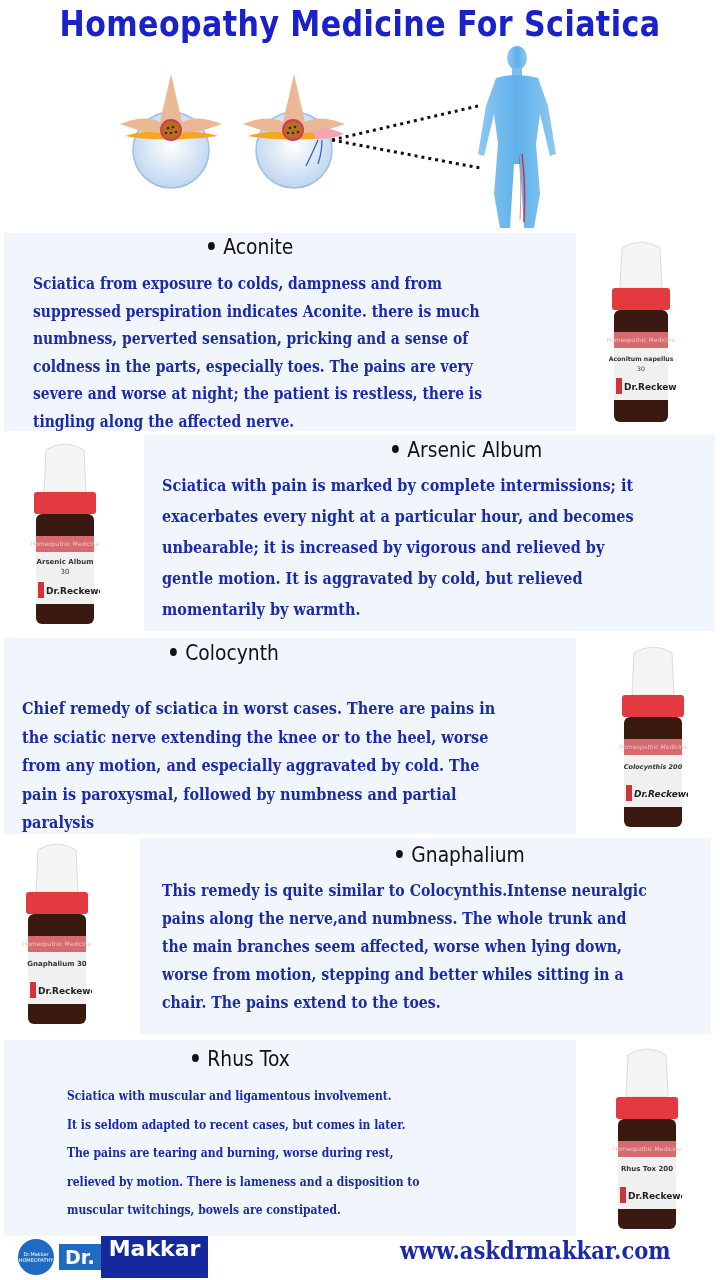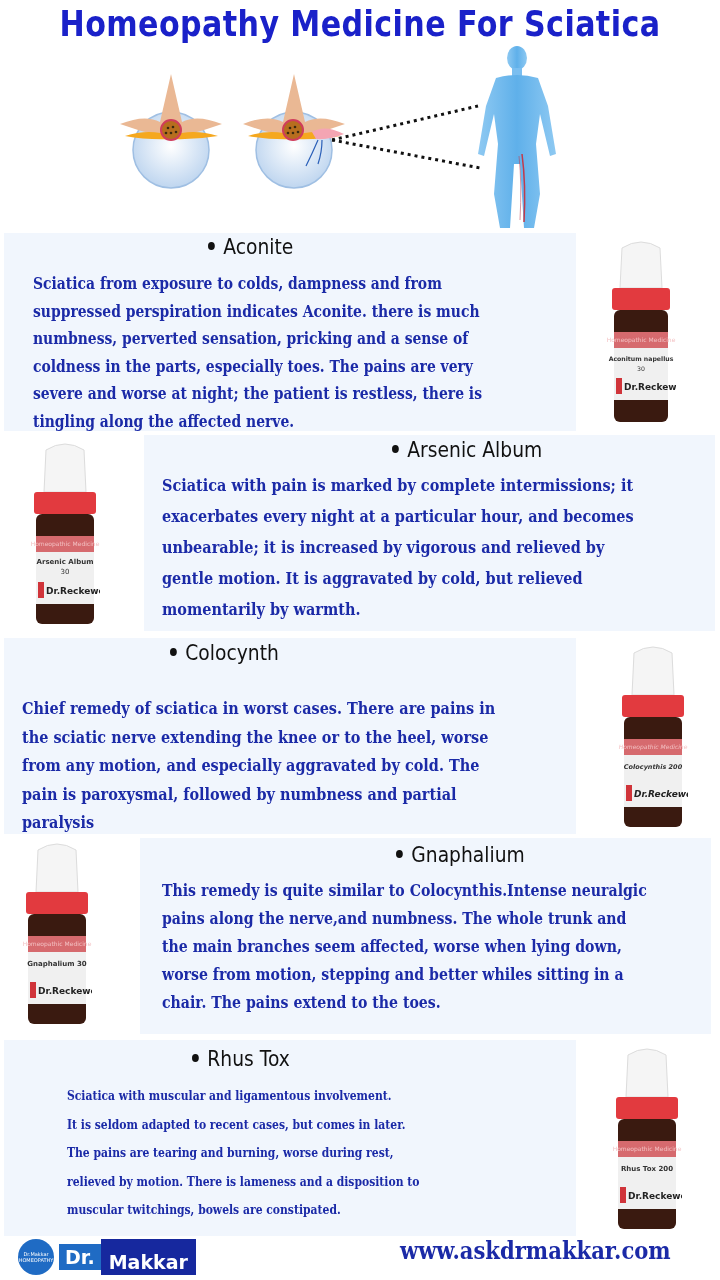--- a/index.html
+++ b/index.html
@@ -8,21 +8,21 @@
   .hero { position:absolute; left:0; top:44px; width:720px; height:186px; }
   .box { position:absolute; background:#f1f6fd; }
   .heading { position:absolute; font-family:"DejaVu Sans", sans-serif; font-size:22px; color:#111; white-space:nowrap; transform:scaleX(0.85); transform-origin:left center; }
   .heading .dot { display:inline-block; width:8px; height:8px; background:#111; border-radius:50%; margin-right:10px; vertical-align:middle; position:relative; top:-2px; }
   .para { position:absolute; font-family:"DejaVu Serif", serif; font-weight:bold; font-size:16px; color:#1b2aa7; }
   .para .line { display:block; white-space:nowrap; transform-origin:left center; }
   .bottle { position:absolute; width:70px; }
   .footer-logo { position:absolute; left:18px; top:1240px; height:34px; display:flex; align-items:center; gap:5px; }
   .logo-circle { width:36px; height:36px; border-radius:50%; background:#1f6bc4; color:#fff; font-family:"DejaVu Sans", sans-serif; font-size:5px; display:flex; align-items:center; justify-content:center; text-align:center; line-height:6px; }
   .logo-dr { background:#1f6bc4; color:#fff; font-family:"DejaVu Sans", sans-serif; font-weight:bold; font-size:19px; padding:2px 6px; height:26px; box-sizing:border-box; line-height:22px; }
-  .logo-name { background:#16289e; color:#fff; font-family:"DejaVu Sans", sans-serif; font-weight:bold; font-size:19px; padding:12px 8px; height:36px; box-sizing:border-box; line-height:22px; margin-left:-5px; }
+  .logo-name { background:#16289e; color:#fff; font-family:"DejaVu Sans", sans-serif; font-weight:bold; font-size:22px; padding:2px 8px; height:42px; box-sizing:border-box; line-height:22px; margin-left:-5px; }
   .website { position:absolute; left:400px; top:1236px; font-family:"DejaVu Serif", serif; font-weight:bold; font-size:24px; color:#1b2aa7; white-space:nowrap; transform:scaleX(0.88); transform-origin:left center; }
 </style>
 </head>
 <body>
 
 <div class="title">Homeopathy Medicine For Sciatica</div>
 
 <svg class="hero" viewBox="0 0 720 186" xmlns="http://www.w3.org/2000/svg">
   <defs>
     <radialGradient id="discG" cx="50%" cy="45%" r="60%">

